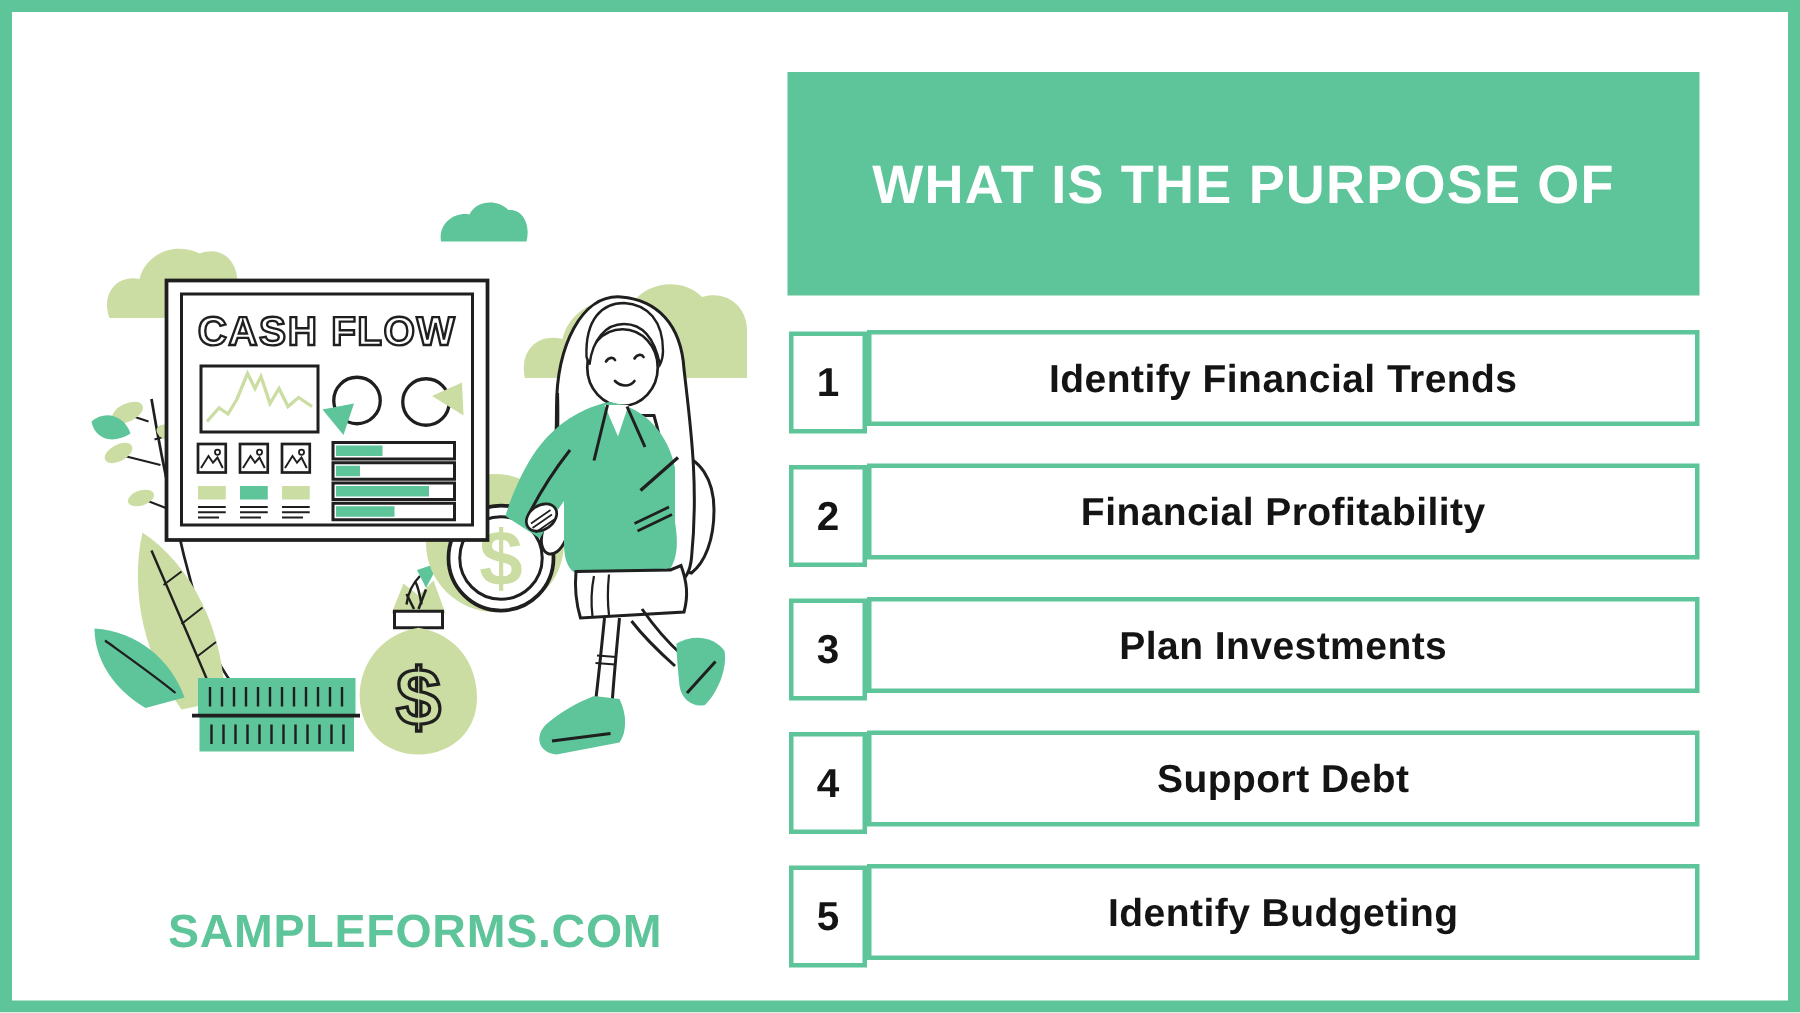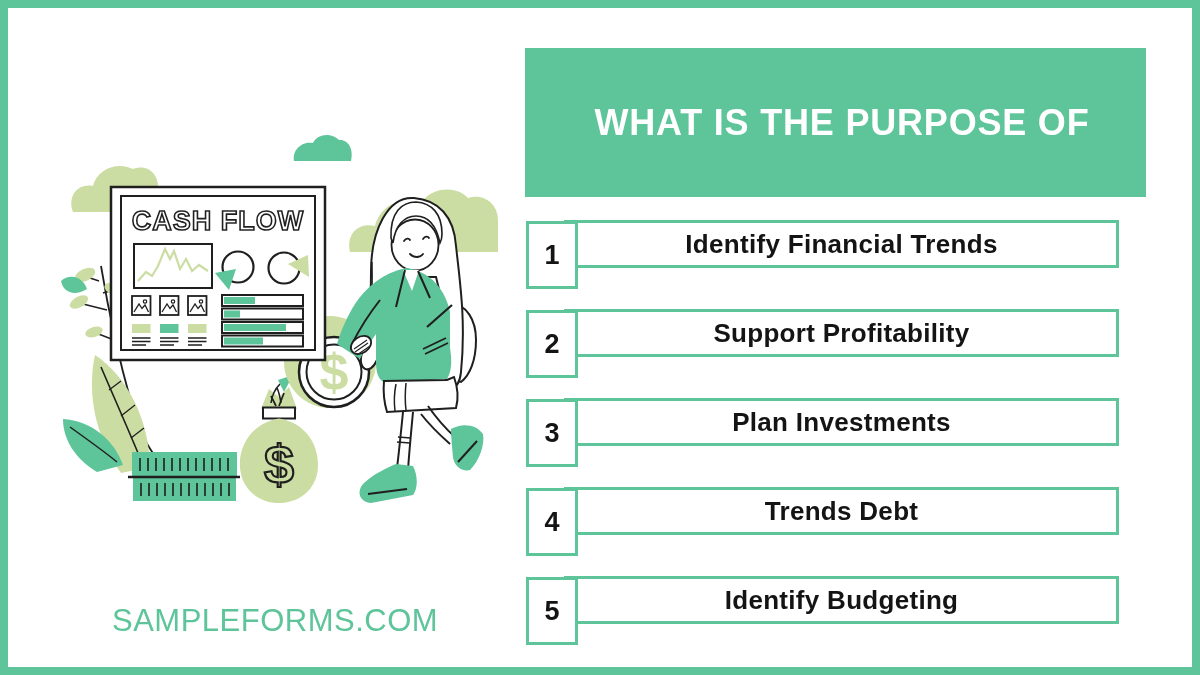--- a/index.html
+++ b/index.html
@@ -15,51 +15,51 @@
     overflow:hidden;font-family:"Liberation Sans",sans-serif;
   }
   .frame{
     position:absolute;inset:0;border:8px solid var(--green);
     pointer-events:none;z-index:40;
   }
   
   .header-box{
     position:absolute;left:525px;top:48px;width:608px;height:149px;
     background:var(--green);display:flex;flex-direction:column;
-    align-items:center;justify-content:center;gap:9px;z-index:5;padding-left:13px;
+    align-items:center;justify-content:center;gap:9px;z-index:5;
   }
   .header-box .line{
     color:#fff;font-size:36px;font-weight:800;letter-spacing:.8px;
     line-height:1;white-space:nowrap;
   }
   .row{position:absolute;left:0;top:0;width:1200px;height:0;}
   .num-box{
     position:absolute;left:526px;width:52px;height:68px;background:#fff;
     border:3px solid var(--green);box-sizing:border-box;display:flex;
     align-items:center;justify-content:center;z-index:6;
     font-size:27px;font-weight:700;color:var(--text);
   }
   .label-bar{
-    position:absolute;left:564px;width:555px;height:48px;background:#fff;
+    position:absolute;left:578px;width:555px;height:64px;background:#fff;
     border:3px solid var(--green);box-sizing:border-box;display:flex;
     align-items:center;justify-content:center;z-index:5;
     font-size:26px;font-weight:700;color:var(--text);letter-spacing:.3px;
     white-space:nowrap;
   }
   
   .r1 .label-bar{top:220px}.r1 .num-box{top:221px}
   .r2 .label-bar{top:309px}.r2 .num-box{top:310px}
   .r3 .label-bar{top:398px}.r3 .num-box{top:399px}
   .r4 .label-bar{top:487px}.r4 .num-box{top:488px}
   .r5 .label-bar{top:576px}.r5 .num-box{top:577px}
   
   .illustration{position:absolute;left:0;top:0;width:520px;height:675px;z-index:2;}
   .site-credit{
     position:absolute;left:112px;top:603px;z-index:6;
-    color:var(--green);font-size:31px;font-weight:400;letter-spacing:.5px;
+    color:var(--green);font-size:31px;font-weight:700;letter-spacing:.5px;
     white-space:nowrap;
   }
   
   .fG{fill:var(--green);stroke:none}
   .fL{fill:var(--light);stroke:none}
   .fW{fill:#fff}
   .fN{fill:none}
   .sK{stroke:var(--ink)}
   .board-title{
     font-family:"Liberation Sans",sans-serif;font-size:27px;font-weight:800;
@@ -202,29 +202,29 @@
   <div class="header-box">
     <div class="line">WHAT IS THE PURPOSE OF</div>
   </div>
 
   <div class="row r1">
     <div class="num-box">1</div>
     <div class="label-bar">Identify Financial Trends</div>
   </div>
   <div class="row r2">
     <div class="num-box">2</div>
-    <div class="label-bar">Support Profitability</div>
+    <div class="label-bar">Financial Profitability</div>
   </div>
   <div class="row r3">
     <div class="num-box">3</div>
     <div class="label-bar">Plan Investments</div>
   </div>
   <div class="row r4">
     <div class="num-box">4</div>
-    <div class="label-bar">Trends Debt</div>
+    <div class="label-bar">Support Debt</div>
   </div>
   <div class="row r5">
     <div class="num-box">5</div>
     <div class="label-bar">Identify Budgeting</div>
   </div>
 
   <div class="frame"></div>
 </div>
 
 </body></html>

